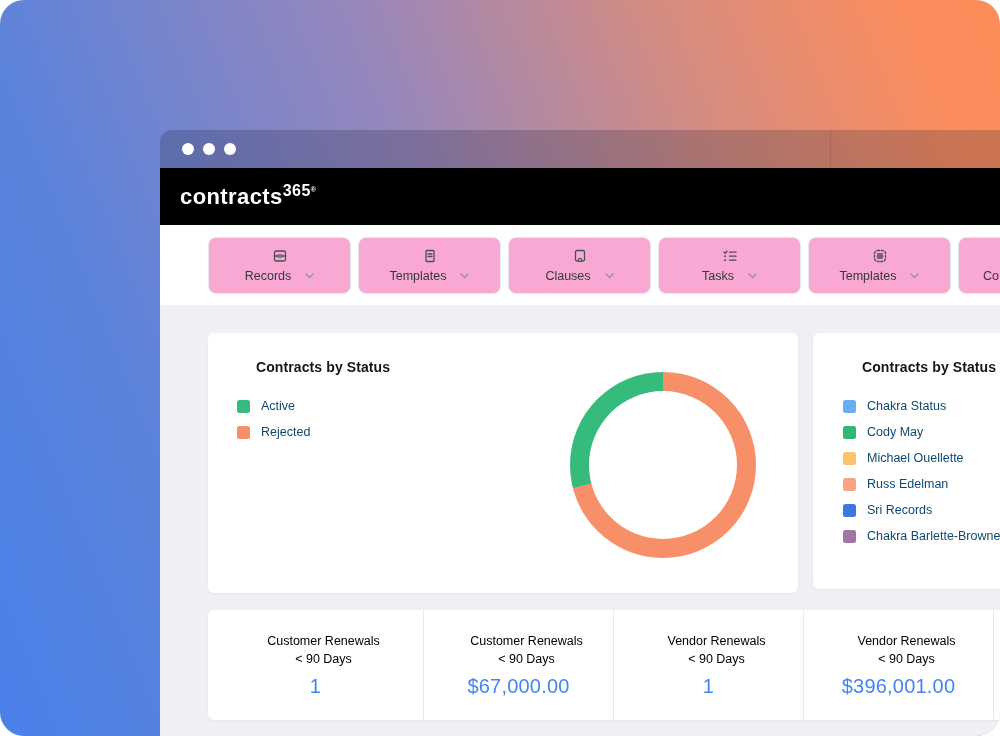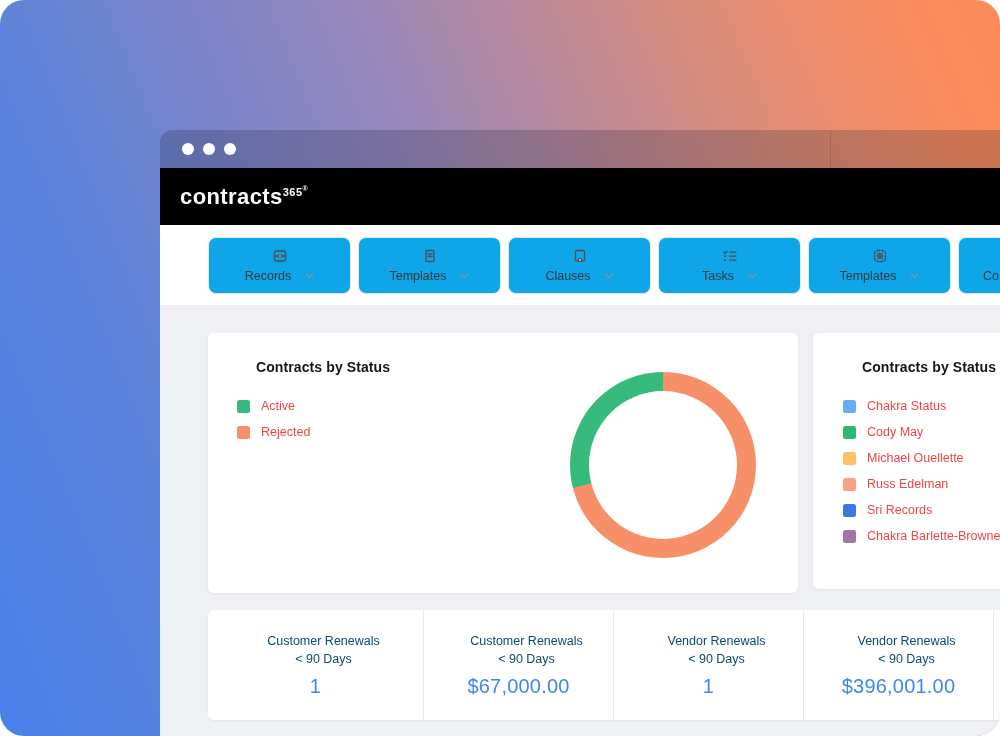--- a/index.html
+++ b/index.html
@@ -14,57 +14,57 @@
     border-top-left-radius:12px; overflow:hidden; }
 
   .chrome { position:relative; height:38px; background:rgba(28,28,46,0.22);
     display:flex; align-items:center; padding-left:22px; }
   .dots { display:flex; gap:9px; }
   .dot { width:12px; height:12px; border-radius:50%; background:#ffffff; }
   .chrome-sep { position:absolute; left:670px; top:0; width:1px; height:38px; background:rgba(0,0,0,0.10); }
 
   .logobar { height:57px; background:#000000; display:flex; align-items:center; padding-left:20px; }
   .logo { color:#ffffff; font-size:22px; font-weight:700; letter-spacing:0.4px; }
-  .logo sup.num { font-size:11px; font-weight:700; vertical-align:super; letter-spacing:0.5px; }
+  .logo sup.num { font-size:16px; font-weight:700; vertical-align:super; letter-spacing:0.5px; }
   .logo sup.reg { font-size:7px; vertical-align:super; position:relative; top:-4px; }
 
   .navbar { height:80px; background:#ffffff; display:flex; align-items:center;
     padding-left:48px; gap:7px; white-space:nowrap; }
-  .tab { flex:none; width:143px; height:57px; background:#0ea5e9; border:1px solid #e7e8ec;
+  .tab { flex:none; width:143px; height:57px; background:#f9a8d4; border:1px solid #e7e8ec;
     border-radius:8px; display:flex; flex-direction:column; align-items:center; justify-content:center;
     gap:5px; cursor:pointer; }
   .tab .ticon { height:16px; display:flex; align-items:center; justify-content:center; color:#4a4d53; }
   .tab .trow { display:flex; align-items:center; }
   .tab .tlabel { font-size:12.5px; color:#36383d; }
   .tab .chev { margin-left:14px; display:flex; }
   .tab.cut { align-items:flex-start; padding-left:24px; }
   .tab.cut .ticon { visibility:hidden; }
 
   .content { height:431px; background:#eef0f4; padding:28px 0 0 48px; }
   .cards-row { display:flex; gap:15px; }
   .card { background:#ffffff; border-radius:6px; box-shadow:0 1px 3px rgba(20,24,40,0.05); }
   .card.left { position:relative; width:590px; height:260px; padding:26px 0 0 29px; flex:none; }
   .card.right { width:590px; height:256px; padding:26px 0 0 30px; flex:none; }
   .card-title { font-size:14px; font-weight:700; color:#15161a; letter-spacing:0.1px;margin-left:19px; }
   .legend { margin-top:18px; }
   .legend-item { display:flex; align-items:center; height:26px; }
   .legend-swatch { width:13px; height:13px; border-radius:2.5px; margin-right:11px; flex:none; }
-  .legend-label { font-size:12.5px; color:#ef4444; }
+  .legend-label { font-size:12.5px; color:#0c4a6e; }
 
   .donut { position:absolute; left:362px; top:39px; width:186px; height:186px; border-radius:50%; }
   .donut-hole { position:absolute; left:19px; top:19px; width:148px; height:148px;
     border-radius:50%; background:#ffffff; }
 
   .metrics { margin-top:17px; width:810px; height:110px; background:#ffffff; border-radius:6px;
     box-shadow:0 1px 3px rgba(20,24,40,0.05); display:grid;
     grid-template-columns:215px 190px 190px 190px 1fr; }
   .metric { display:flex; flex-direction:column; align-items:center; justify-content:center;
     border-left:1px solid #e9eaee; text-align:center; }
   .metric:first-child { border-left:none; }
-  .metric-label { font-size:12.5px; color:#0c4a6e; line-height:1.45;margin-left:16px; }
+  .metric-label { font-size:12.5px; color:#000000; line-height:1.45;margin-left:16px; }
   .metric-value { margin-top:7px; font-size:20px; color:#4285f4; letter-spacing:0.2px; }
 </style>
 </head>
 <body>
 
 <div class="canvas">
   <div class="window">
 
     <div class="chrome">
       <div class="dots">

